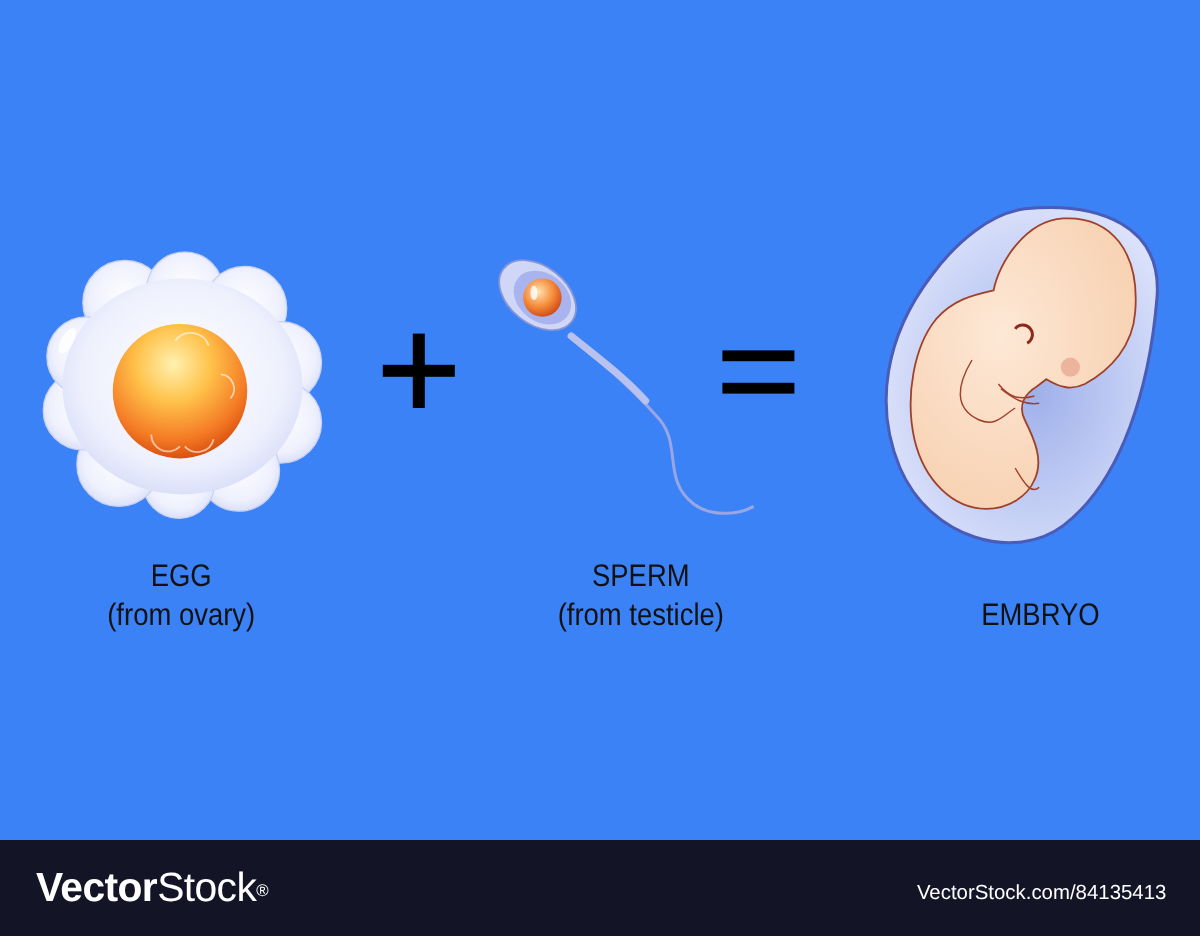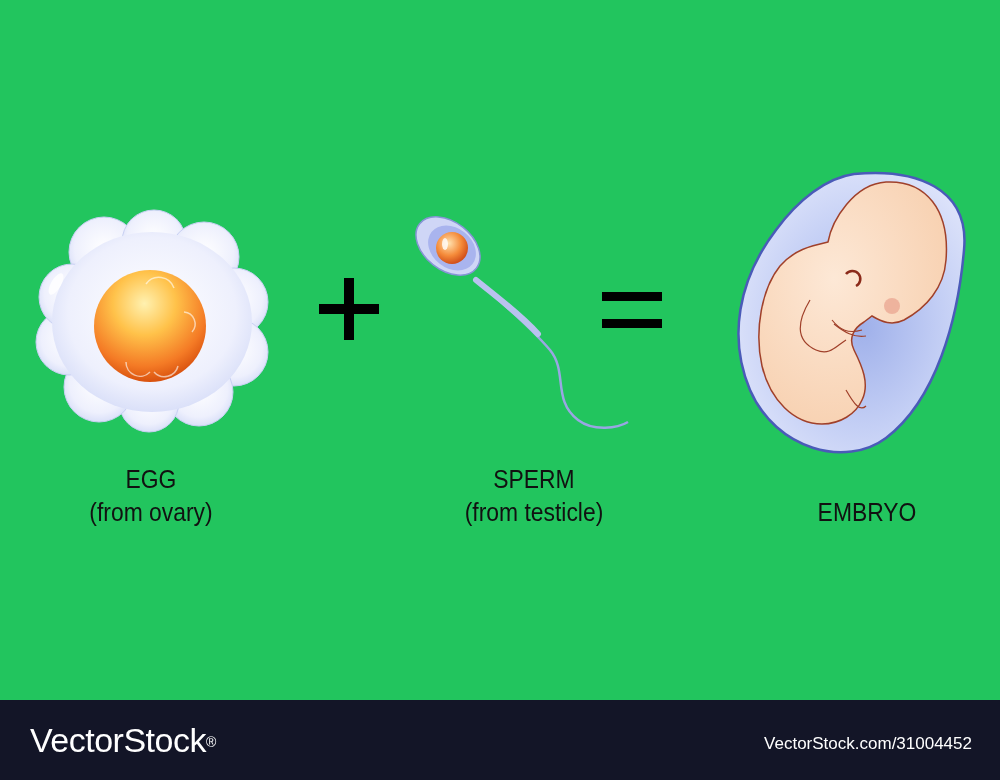--- a/index.html
+++ b/index.html
@@ -1,22 +1,22 @@
 <!DOCTYPE html>
 <html><head>
 <meta charset="utf-8">
 <style>
   html, body { margin:0; padding:0; }
   body { width:1000px; height:780px; background:#ffffff; position:relative; overflow:hidden; font-family:"Liberation Sans", sans-serif; }
-  .stage { position:absolute; left:0; top:0; width:1000px; height:700px; background:#22c55e; }
+  .stage { position:absolute; left:0; top:0; width:1000px; height:700px; background:#3b82f6; }
   .label { position:absolute; text-align:center; color:#111; font-size:26px; line-height:33px; transform:scaleX(0.88); transform-origin:center; }
   .operator { position:absolute; }
   .footer { position:absolute; left:0; top:700px; width:1000px; height:80px; background:#131527; }
   .brand { position:absolute; left:30px; top:20px; color:#fff; font-size:34px; line-height:40px; letter-spacing:-0.5px; }
-  .brand .light { font-weight:400; }
+  .brand .light { font-weight:700; }
   .brand .bold { font-weight:normal; }
   .brand sup { font-size:14px; vertical-align:top; position:relative; top:2px; font-weight:normal; }
   .stockid { position:absolute; right:28px; top:34px; color:#fff; font-size:17px; line-height:20px; }
   svg { position:absolute; overflow:visible; }
 </style>
 </head>
 <body>
 
 <div class="stage">
 
@@ -115,14 +115,14 @@
   </div>
   <div class="label" style="left:767px;top:496px;width:200px;">
     <div>EMBRYO</div>
   </div>
 </div>
 
 <div class="footer">
   <div class="brand">
     <span class="light">Vector</span><span class="bold">Stock</span><sup>®</sup>
   </div>
-  <div class="stockid">VectorStock.com/31004452</div>
+  <div class="stockid">VectorStock.com/84135413</div>
 </div>
 
 </body></html>

